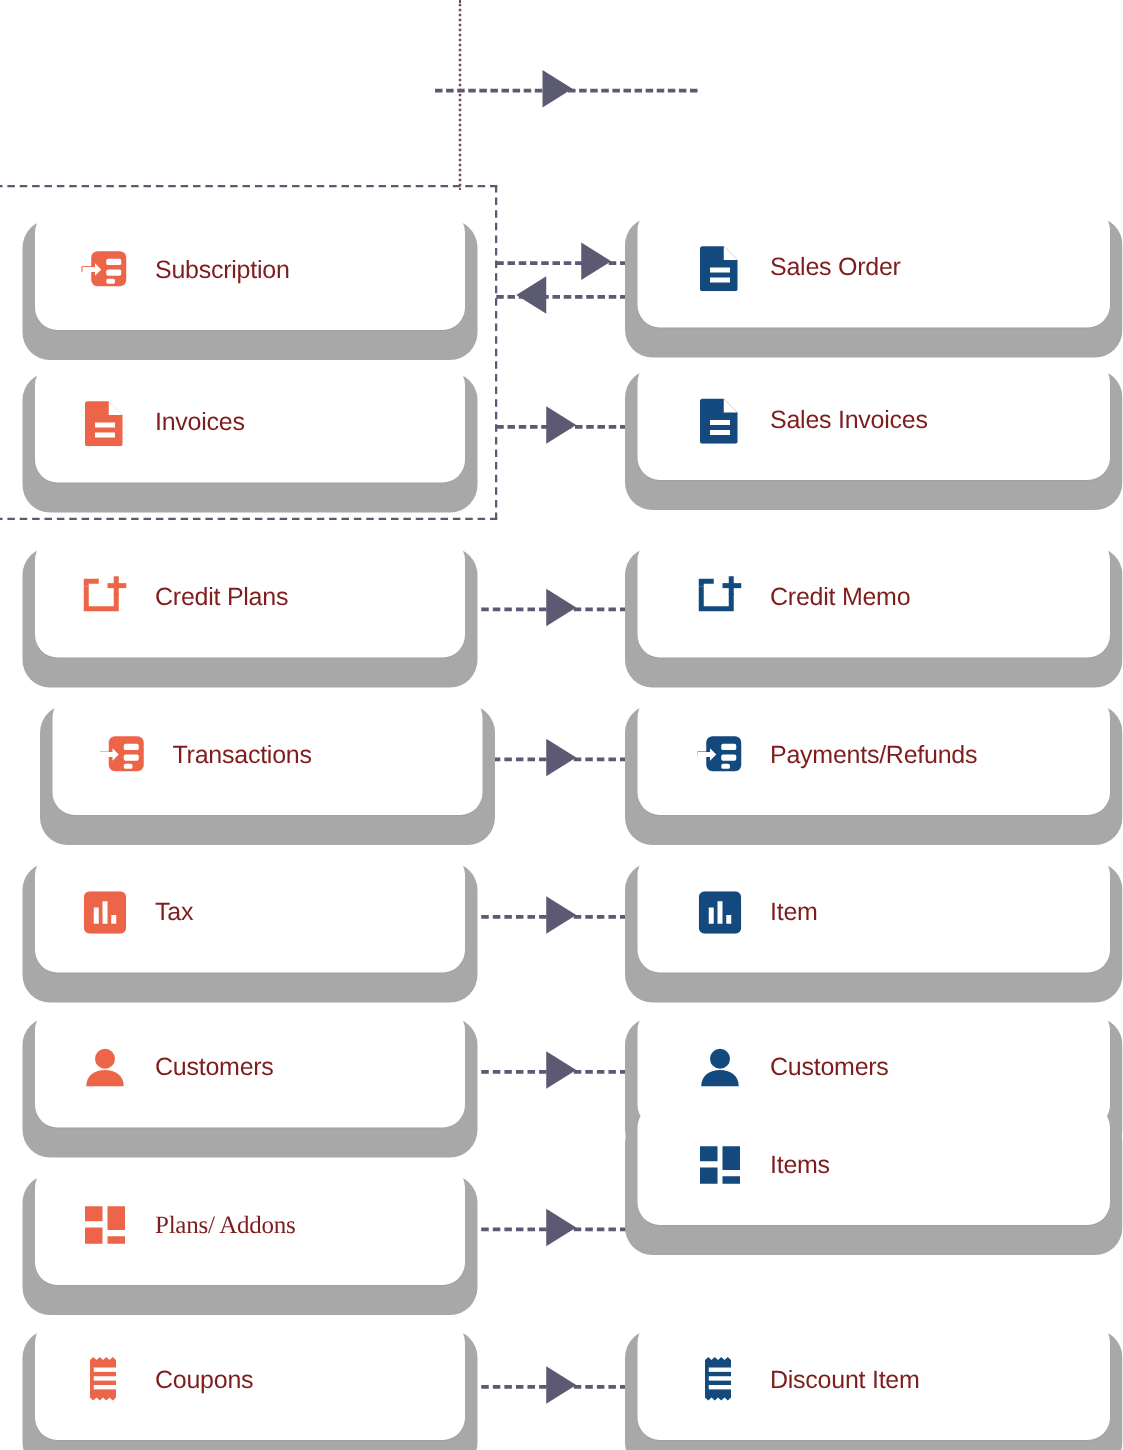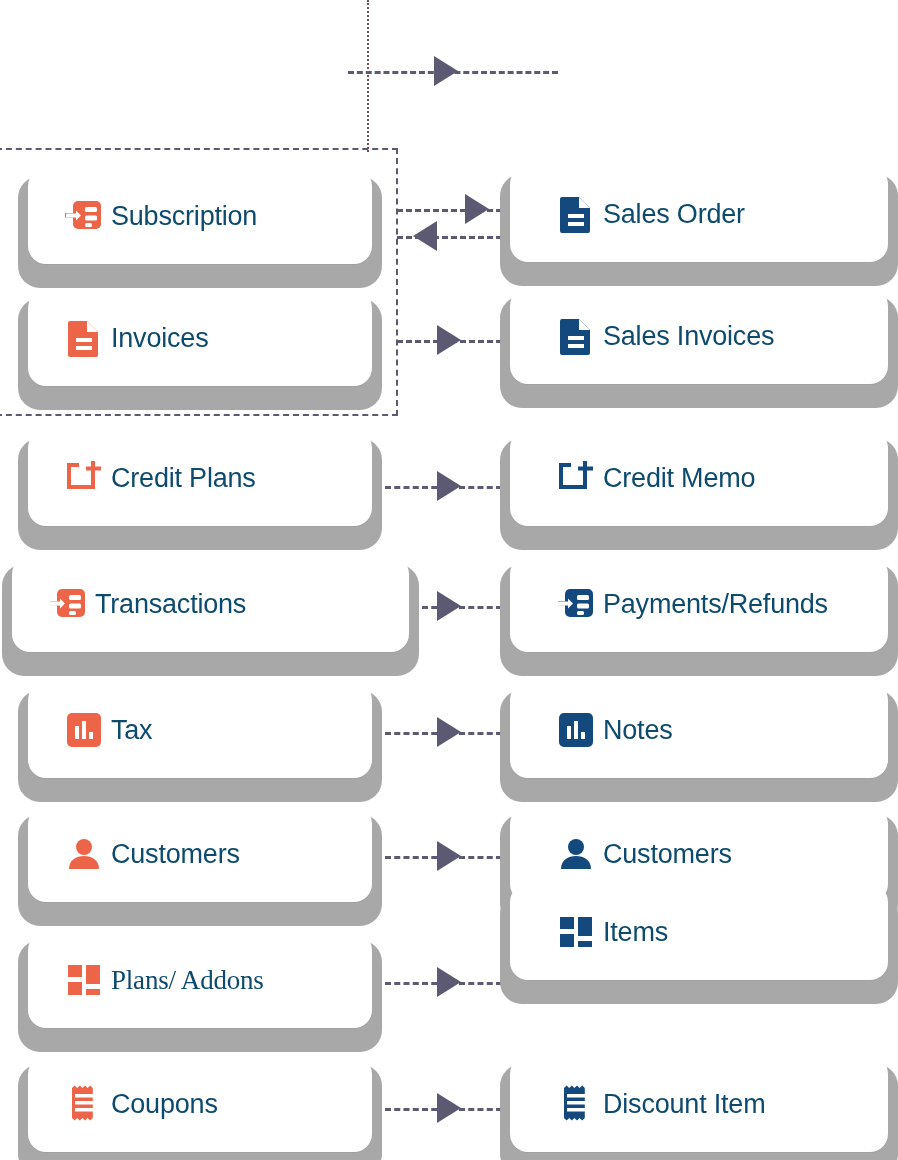--- a/index.html
+++ b/index.html
@@ -43,24 +43,24 @@
     align-items:center;
     box-shadow:0 1px 0 rgba(0,0,0,.04);
   }
   .card .ico{
     flex:0 0 auto;
     width:40px;height:40px;
     margin-left:36px;
     display:flex;align-items:center;justify-content:center;
   }
   .card .lbl{
-    margin-left:7px;
-    font-size:27px;
+    margin-left:20px;
+    font-size:20px;
     letter-spacing:-0.2px;
-    color:#0c4a6e;
+    color:#7f1d1d;
     white-space:nowrap;
   }
   .card.right .ico{margin-left:46px;}
 
   
   .conn{position:absolute;height:0;}
   .dashline{
     position:absolute;
     top:0;left:0;height:0;
     border-top:3px dashed #5b5a72;
@@ -183,21 +183,21 @@
           <path d="M5 10 v-4 h10" stroke="#ec6548" stroke-width="4" fill="none"></path>
           <path d="M5 10 v18 h24 v-12" stroke="#ec6548" stroke-width="4" fill="none"></path>
           <rect x="27" y="2" width="4" height="15" fill="#ec6548"></rect>
           <rect x="22" y="7.5" width="15" height="4" fill="#ec6548"></rect>
         </svg>
       </span>
       <span class="lbl">Credit Plans</span>
     </div>
   </div>
 
-  <div class="card left" style="left:2px;top:556px;width:417px;height:112px;">
+  <div class="card left" style="left:32px;top:556px;width:364px;height:112px;">
     <div class="shadow"></div>
     <div class="face">
       <span class="ico">
         <svg width="38" height="38" viewBox="0 0 38 38">
           <rect x="8" y="4" width="28" height="28" rx="5" fill="#ec6548"></rect>
           <rect x="20" y="10" width="12" height="5" rx="1.5" fill="#fff"></rect>
           <rect x="20" y="18.5" width="12" height="5" rx="1.5" fill="#fff"></rect>
           <rect x="20" y="26" width="7" height="4" rx="1.5" fill="#fff"></rect>
           <path d="M1 16.2 h11 v-3.6 l6 5.6 -6 5.6 v-3.6 h-11 z" fill="#ec6548"></path>
           <path d="M1 16.6 h10 v-3 l5 5 -5 5 v-3 h-10 z" fill="#fff"></path>
@@ -331,21 +331,21 @@
     <div class="shadow"></div>
     <div class="face">
       <span class="ico">
         <svg width="34" height="34" viewBox="0 0 34 34">
           <rect x="0" y="0" width="34" height="34" rx="5" fill="#14497e"></rect>
           <rect x="8" y="13" width="4" height="13" fill="#fff"></rect>
           <rect x="15" y="8" width="4" height="18" fill="#fff"></rect>
           <rect x="22" y="19" width="4" height="7" fill="#fff"></rect>
         </svg>
       </span>
-      <span class="lbl">Notes</span>
+      <span class="lbl">Item</span>
     </div>
   </div>
 
   <div class="card right" style="left:500px;top:806px;width:398px;height:112px;">
     <div class="shadow"></div>
     <div class="face">
       <span class="ico">
         <svg width="34" height="34" viewBox="0 0 34 34">
           <circle cx="17" cy="10" r="8" fill="#14497e"></circle>
           <path d="M2 32 c0 -9 7 -13 15 -13 s15 4 15 13 z" fill="#14497e"></path>

